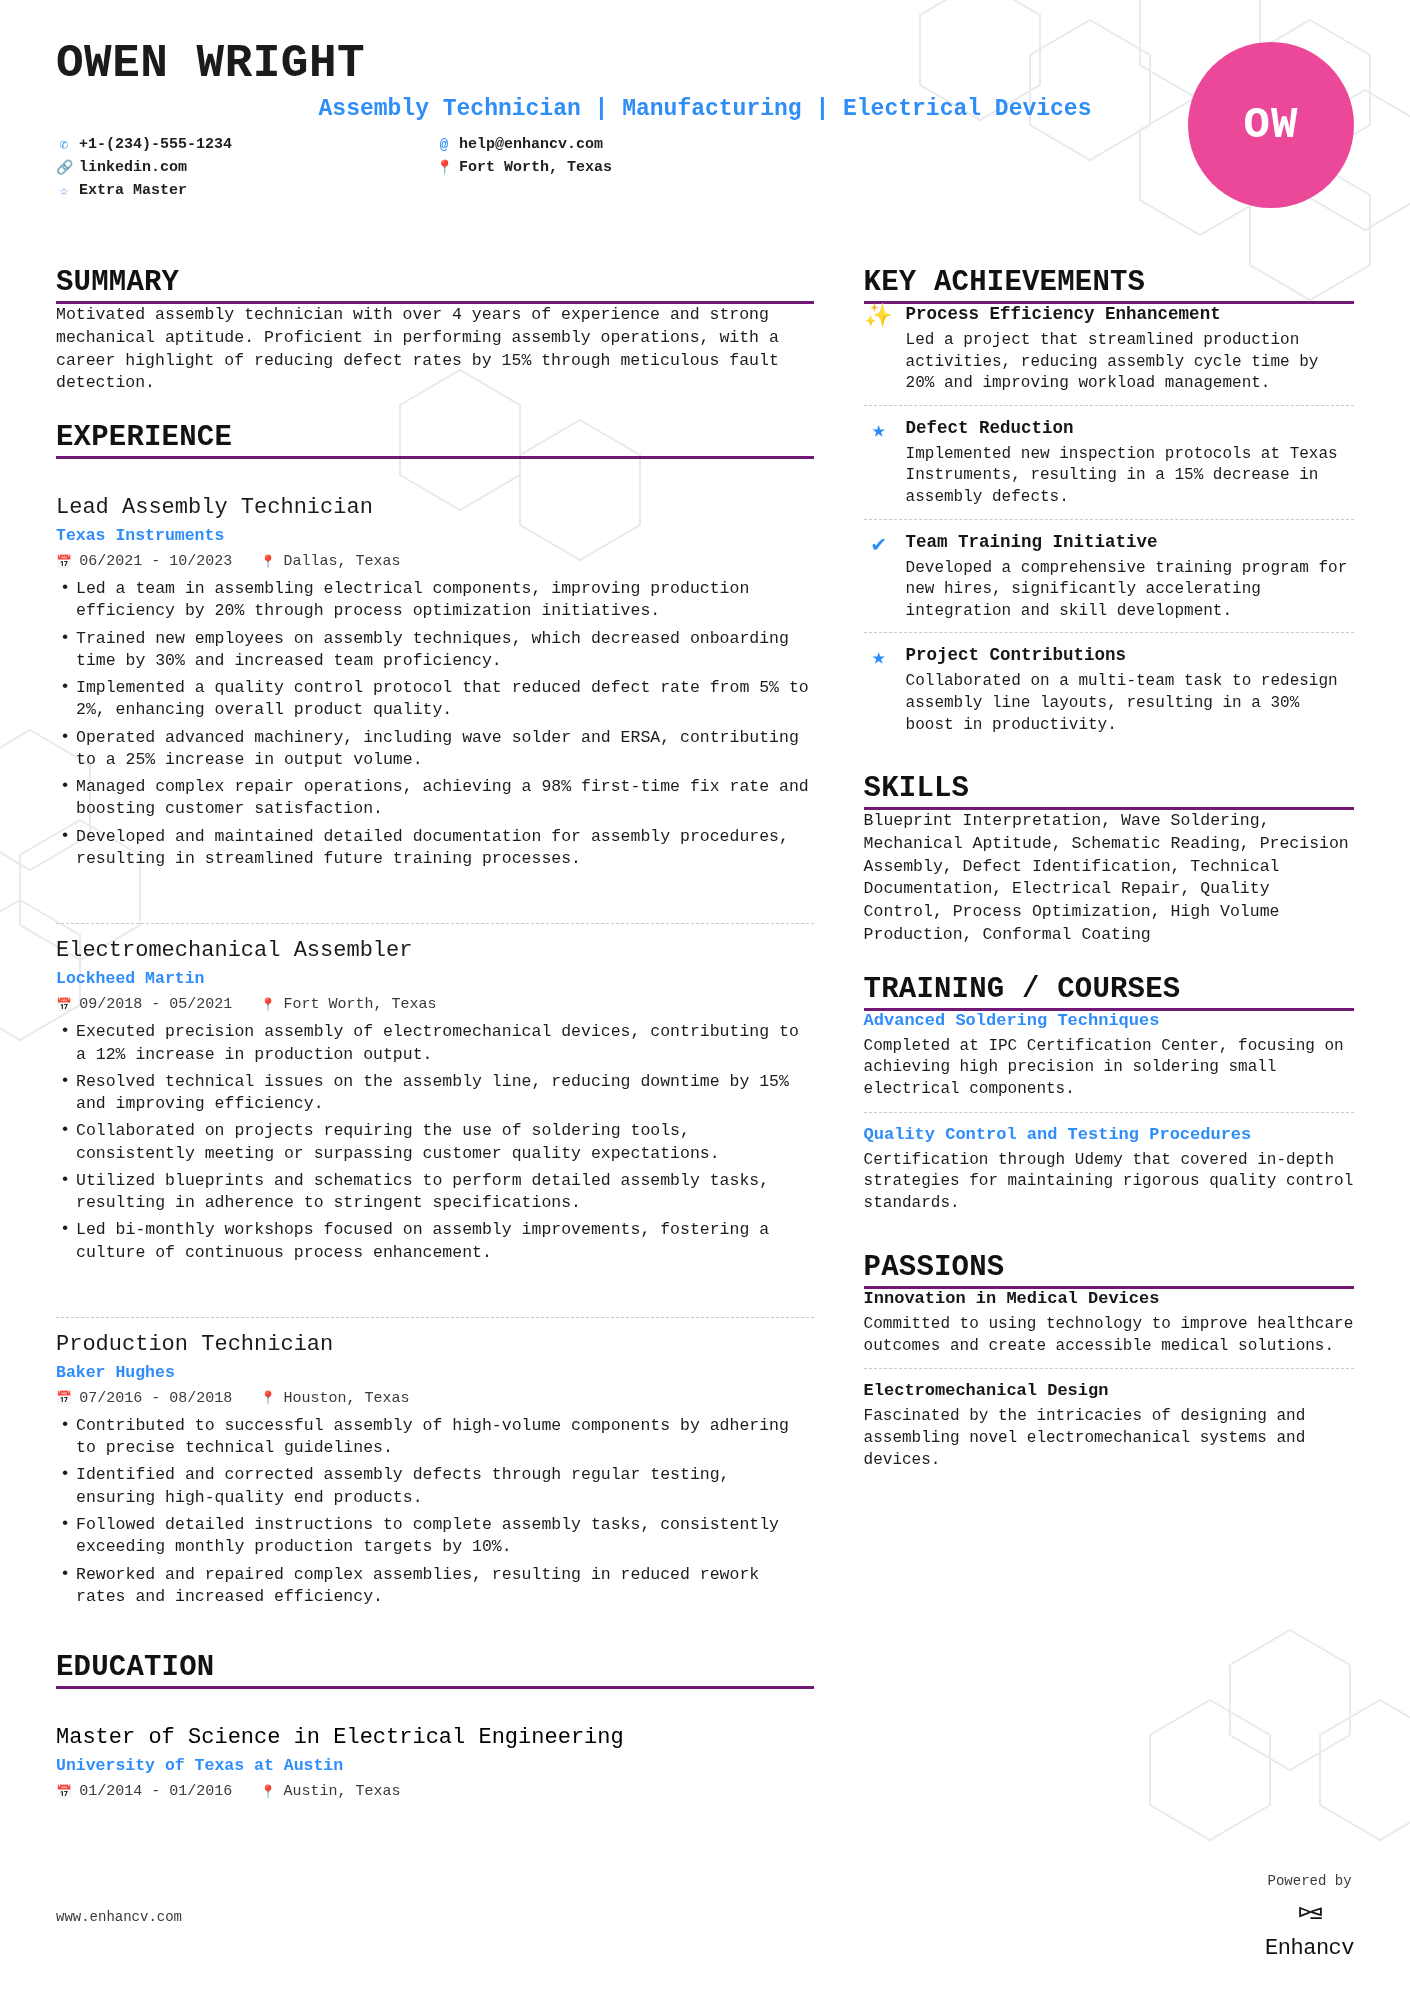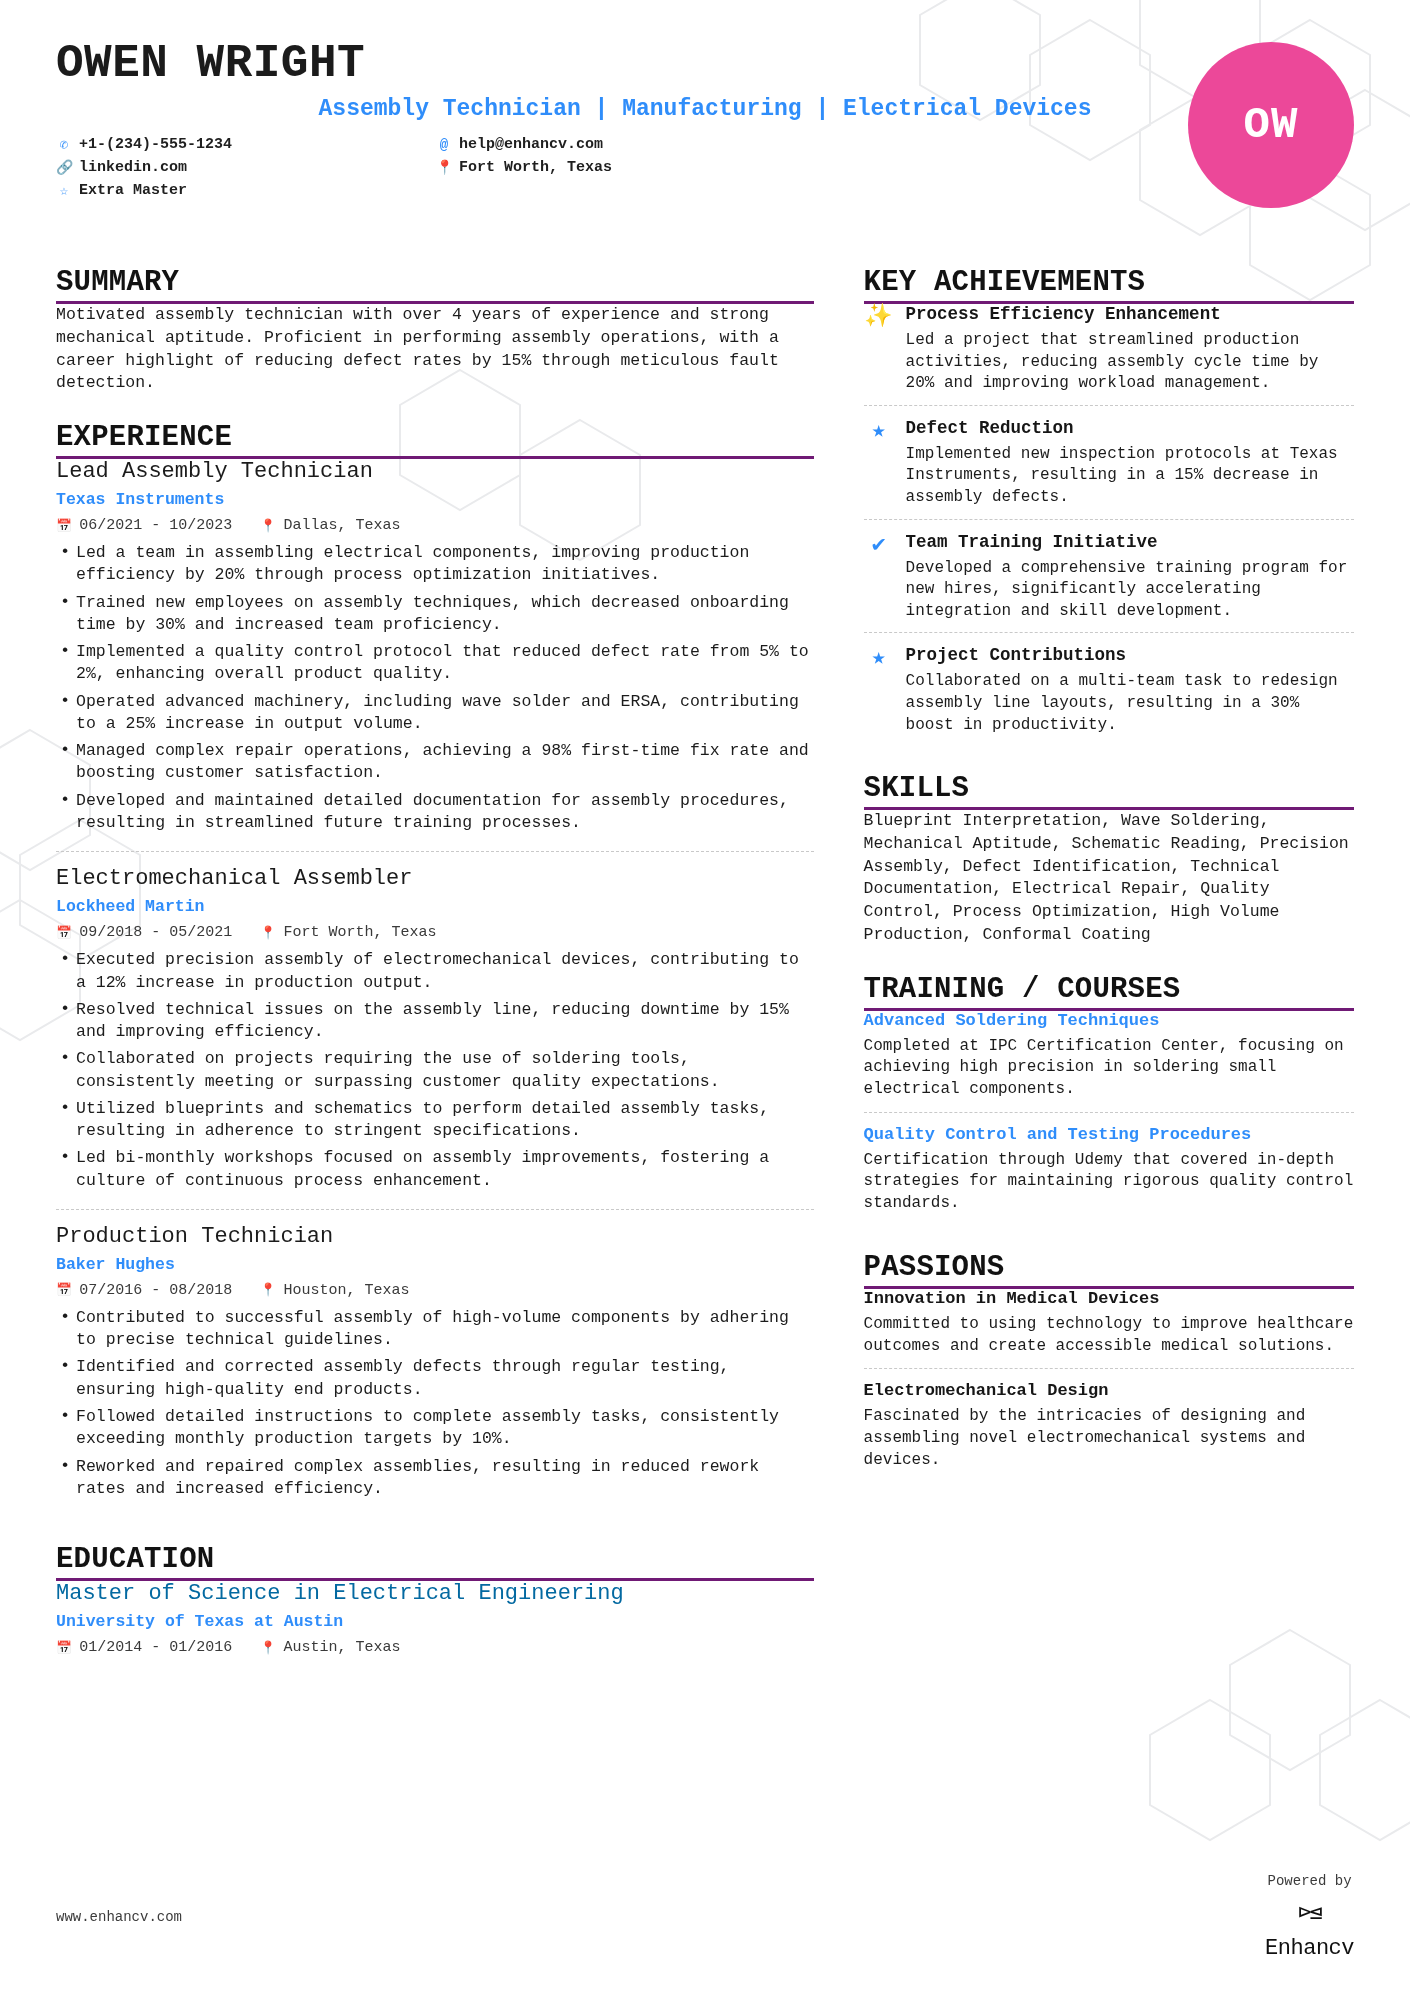--- a/index.html
+++ b/index.html
@@ -112,21 +112,21 @@
   }
   .sec { margin-bottom: 26px; }
 
   .para {
     font-size: 16.5px;
     line-height: 1.38;
     color: #1c1c1c;
   }
 
   
-  .job { padding-bottom: 12px; }
+  .job { padding-bottom: 12px; margin-top: 36px; }
   .job + .job {
     border-top: 1px dashed #c9c9c9;
     padding-top: 14px;
   }
   .job-title {
     font-size: 22px;
     color: #1b1b1b;
     margin-bottom: 6px;
   }
   .job-company {
@@ -156,21 +156,21 @@
   ul.bullets li::before {
     content: "•";
     position: absolute;
     left: 4px;
     top: -1px;
     font-size: 17px;
     color: #1c1c1c;
   }
 
   
-  .edu-title { font-size: 22px; color: #0369a1; margin-bottom: 6px; }
+  .edu-title { font-size: 22px; color: #000000; margin-bottom: 6px; }
   .edu-school {
     font-size: 16.5px; font-weight: bold; color: #2f8dfa; margin-bottom: 8px;
   }
 
   
   .ach {
     display: flex;
     gap: 12px;
     padding-bottom: 10px;
   }

